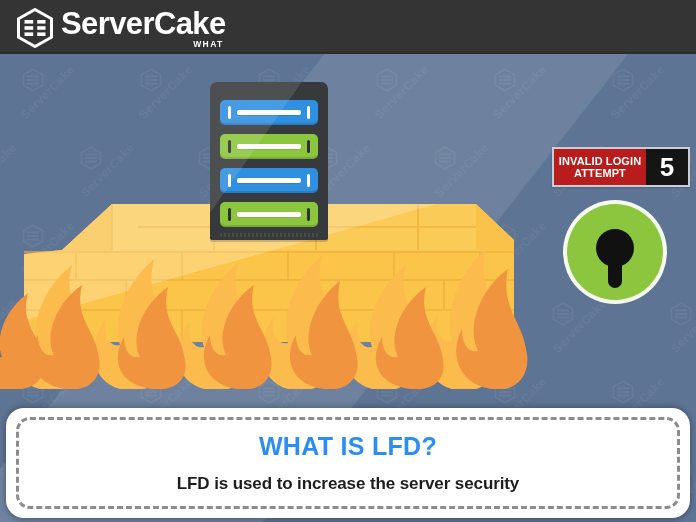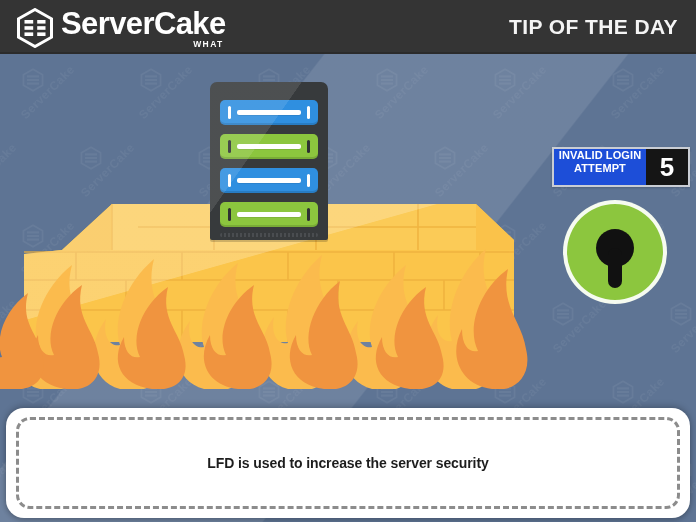--- a/index.html
+++ b/index.html
@@ -111,22 +111,22 @@
   #flames{position:absolute;left:0;top:175px;width:560px;height:160px;}
   #flames svg{display:block;}
 
   
   #login-badge{
     position:absolute;left:552px;top:93px;width:138px;height:40px;
     background:#c9cdd4;padding:2px;box-sizing:border-box;
     display:flex;box-shadow:0 1px 2px rgba(0,0,0,0.18);
   }
   #badge-label{
-    flex:1;background:#1d4ed8;color:#ffffff;
-    display:flex;flex-direction:column;align-items:center;justify-content:flex-start;
+    flex:1;background:#b91c1c;color:#ffffff;
+    display:flex;flex-direction:column;align-items:center;justify-content:center;
     font-size:11px;font-weight:bold;line-height:12.5px;letter-spacing:0.1px;
     text-align:center;
   }
   #badge-count{
     width:42px;background:#151515;color:#ffffff;
     display:flex;align-items:center;justify-content:center;
     font-size:26px;font-weight:bold;line-height:26px;
   }
 
   
@@ -152,21 +152,21 @@
   }
   #card-inner{
     position:absolute;left:0;top:0;width:100%;height:100%;
     display:flex;flex-direction:column;align-items:center;justify-content:center;
   }
   #card-title{
     font-size:25px;font-weight:bold;color:#2c8ef4;letter-spacing:0.3px;
     margin-bottom:13px;
   }
   #card-body{
-    font-size:14px;font-weight:bold;color:#1d1d1d;letter-spacing:-0.1px;
+    font-size:17px;font-weight:bold;color:#1d1d1d;letter-spacing:-0.1px;
   }
 </style>
 </head>
 <body>
 
 <div id="stage">
 
   <div id="scene">
 
     <div id="light-streak"></div>
@@ -549,23 +549,23 @@
         <rect x="8.5" y="12" width="21" height="3.6" fill="#ffffff"></rect>
         <rect x="8.5" y="18.2" width="21" height="3.6" fill="#ffffff"></rect>
         <rect x="8.5" y="24.4" width="21" height="3.6" fill="#ffffff"></rect>
         <rect x="17.2" y="10" width="4" height="20" fill="#343434"></rect>
       </svg>
       <div id="logo-text-wrap">
         <div id="logo-text">ServerCake</div>
         <div id="logo-sub">WHAT</div>
       </div>
     </div>
-    <div id="tip-title">TIP OF THE DAY</div>
   </div>
 
   <div id="card">
     <div id="card-dash"></div>
     <div id="card-inner">
+      <div id="card-title">WHAT IS LFD?</div>
       <div id="card-body">LFD is used to increase the server security</div>
     </div>
   </div>
 
 </div>
 
 </body></html>

